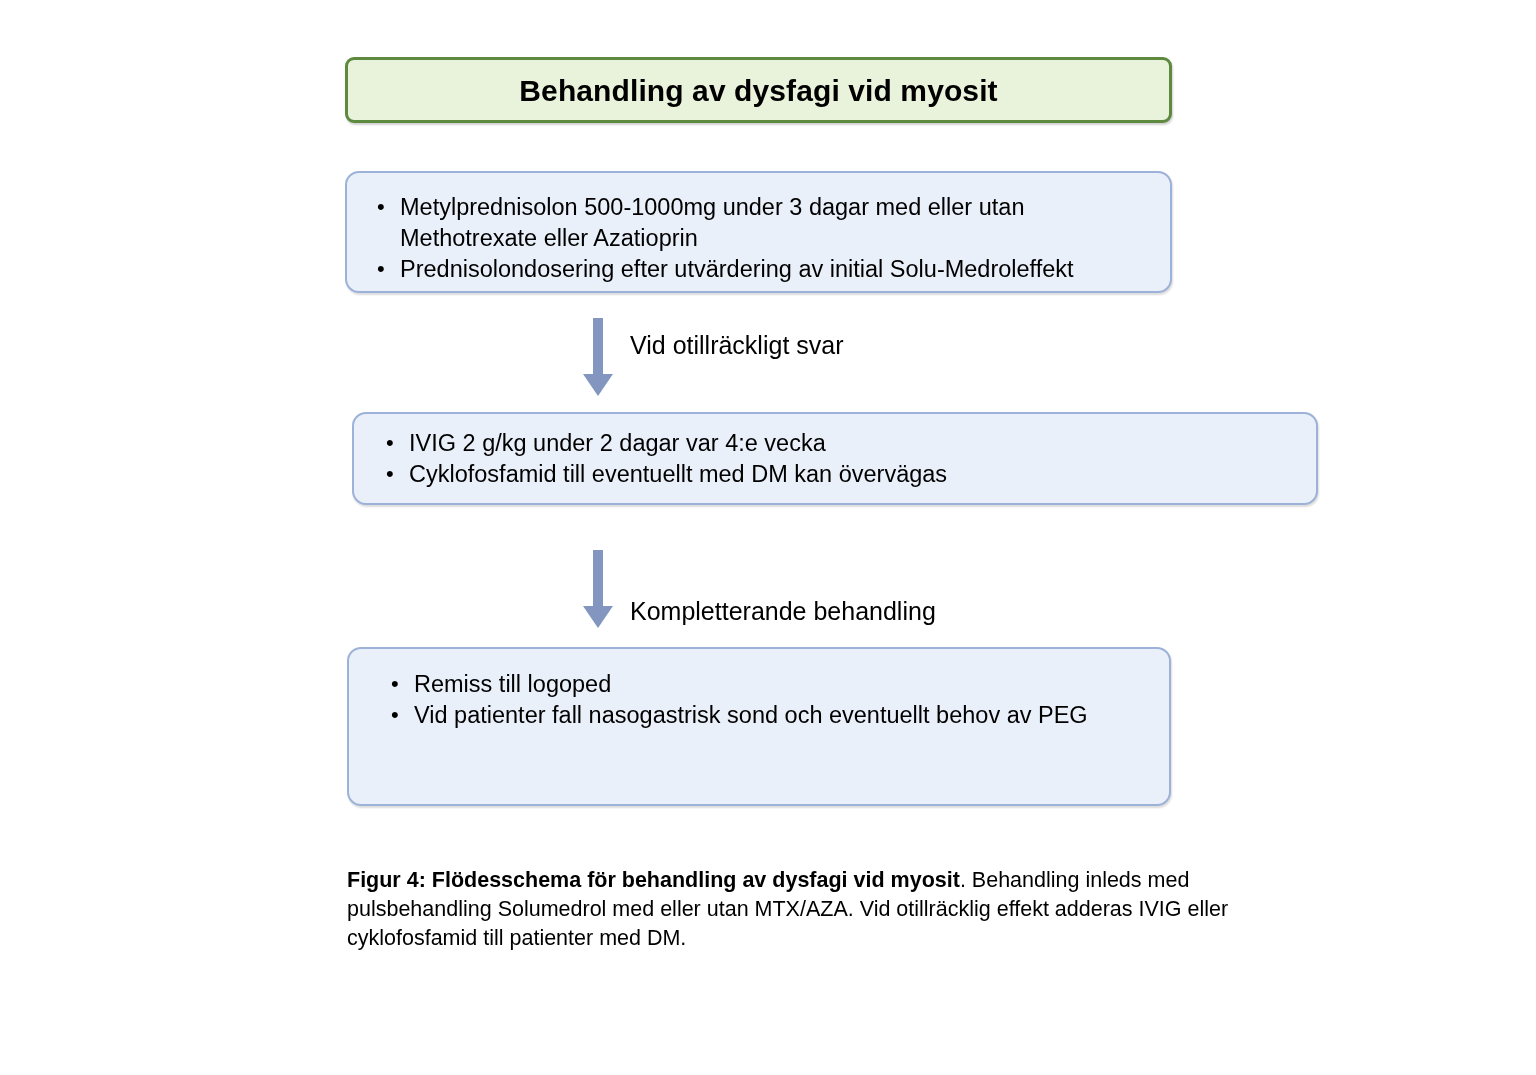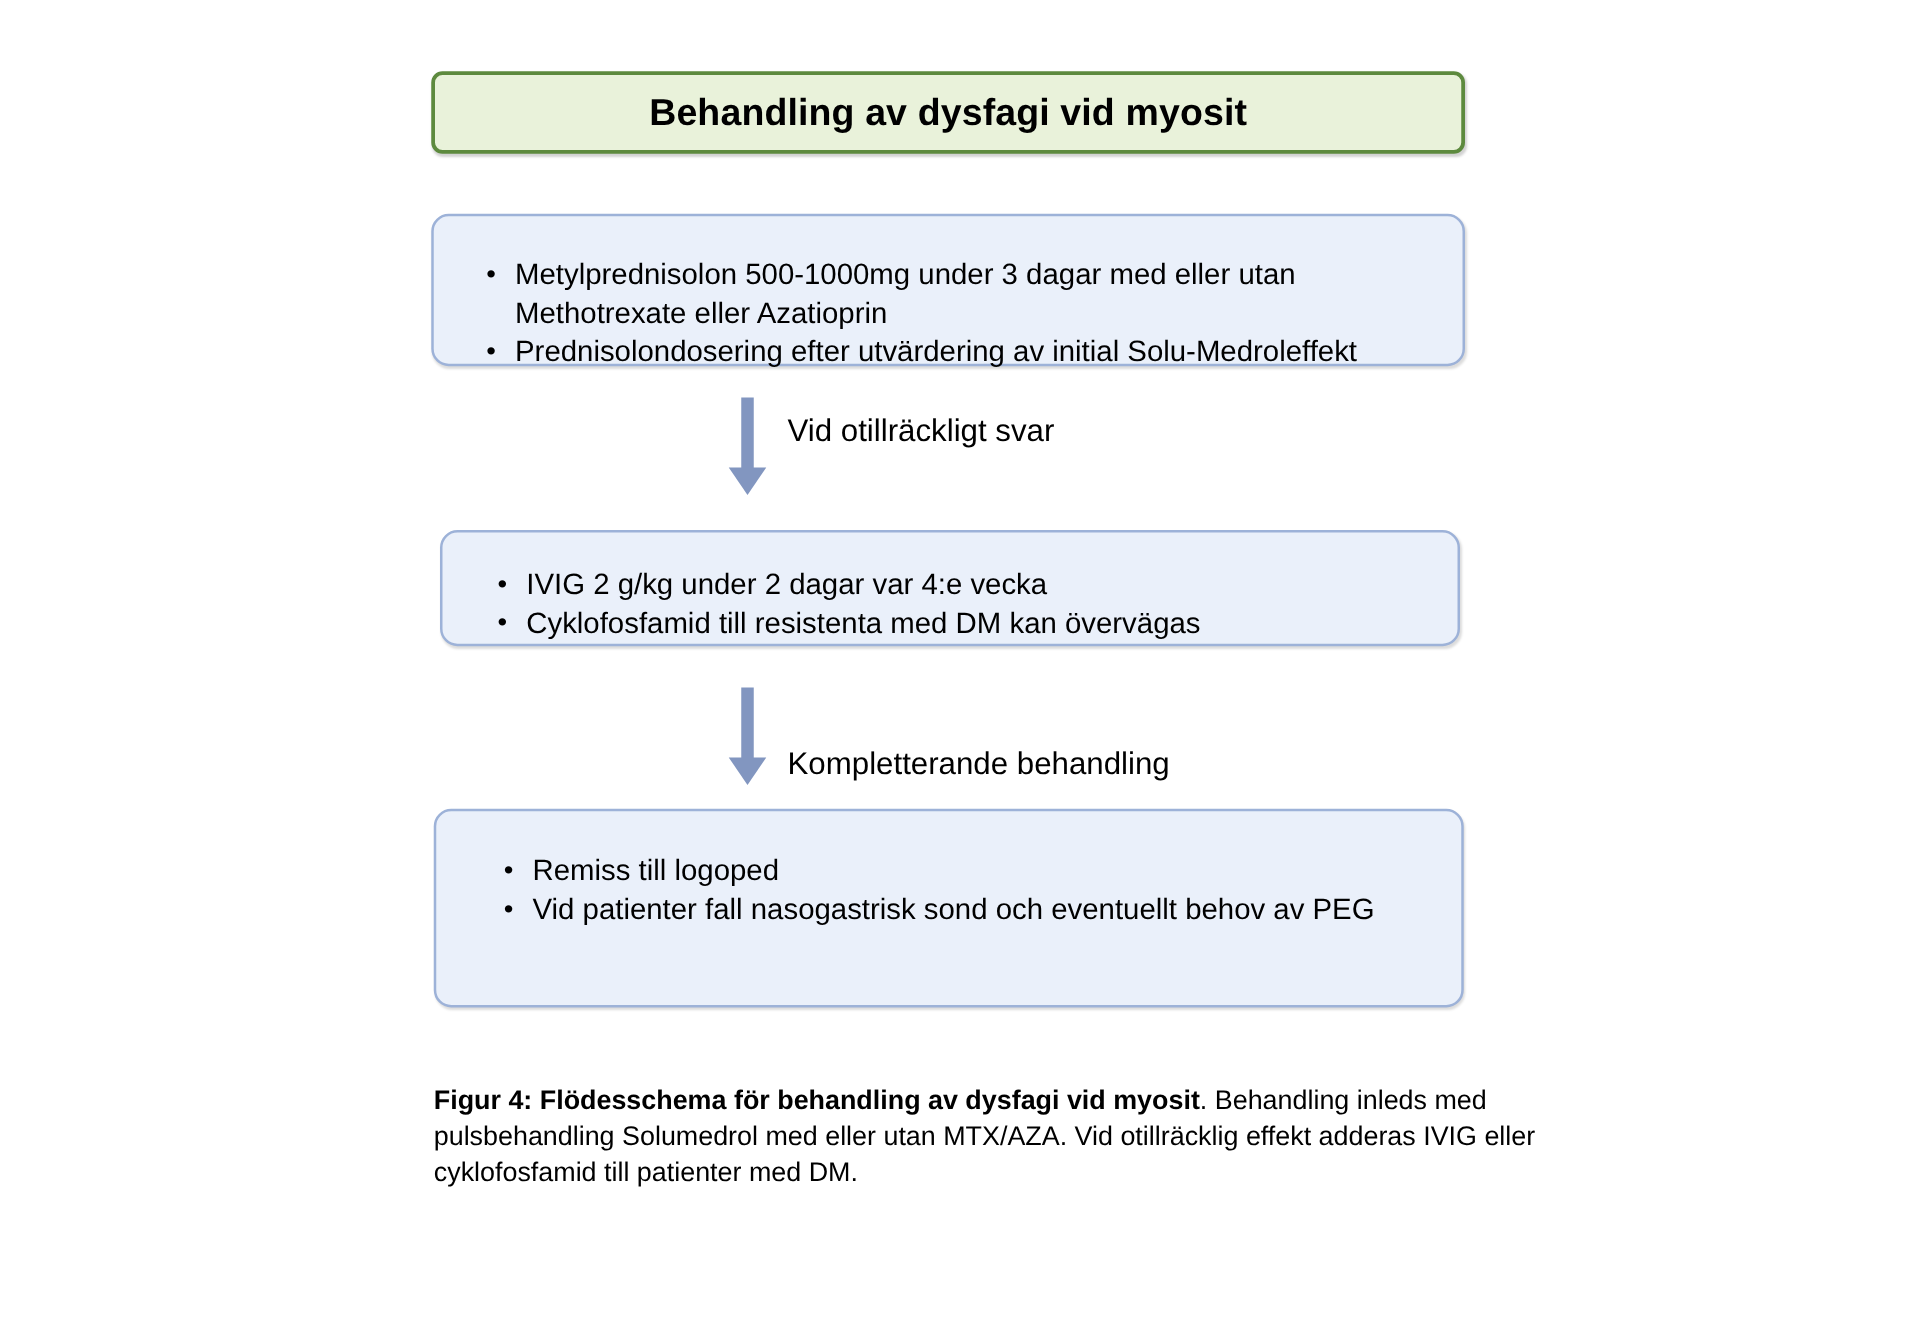--- a/index.html
+++ b/index.html
@@ -51,26 +51,26 @@
   
   .step-box {
     position: absolute;
     box-sizing: border-box;
     background: #eaf0fa;
     border: 2.5px solid #9db2d8;
     border-radius: 14px;
     box-shadow: 1px 2px 2px rgba(0,0,0,0.14);
   }
   .step-box-1 { left: 345px; top: 171px; width: 827px; height: 122px; }
-  .step-box-2 { left: 352px; top: 424px; width: 816px; height: 93px; }
+  .step-box-2 { left: 352px; top: 412px; width: 966px; height: 93px; }
   .step-box-3 { left: 347px; top: 647px; width: 824px; height: 159px; }
 
   .bullet-list {
     list-style: none;
-    margin: 12px;
+    margin: 0;
     padding: 0;
     position: absolute;
     left: 0;
     right: 0;
   }
   .bullet-list li {
     position: relative;
     font-size: 23.5px;
     line-height: 31px;
     color: #000000;
@@ -160,21 +160,21 @@
 
   <div class="arrow arrow-1">
     <div class="shaft"></div>
     <div class="head"></div>
   </div>
   <div class="arrow-label arrow-label-1">Vid otillräckligt svar</div>
 
   <div class="step-box step-box-2">
     <ul class="bullet-list list-2">
       <li>IVIG 2 g/kg under 2 dagar var 4:e vecka</li>
-      <li>Cyklofosfamid till resistenta med DM kan övervägas</li>
+      <li>Cyklofosfamid till eventuellt med DM kan övervägas</li>
     </ul>
   </div>
 
   <div class="arrow arrow-2">
     <div class="shaft"></div>
     <div class="head"></div>
   </div>
   <div class="arrow-label arrow-label-2">Kompletterande behandling</div>
 
   <div class="step-box step-box-3">

